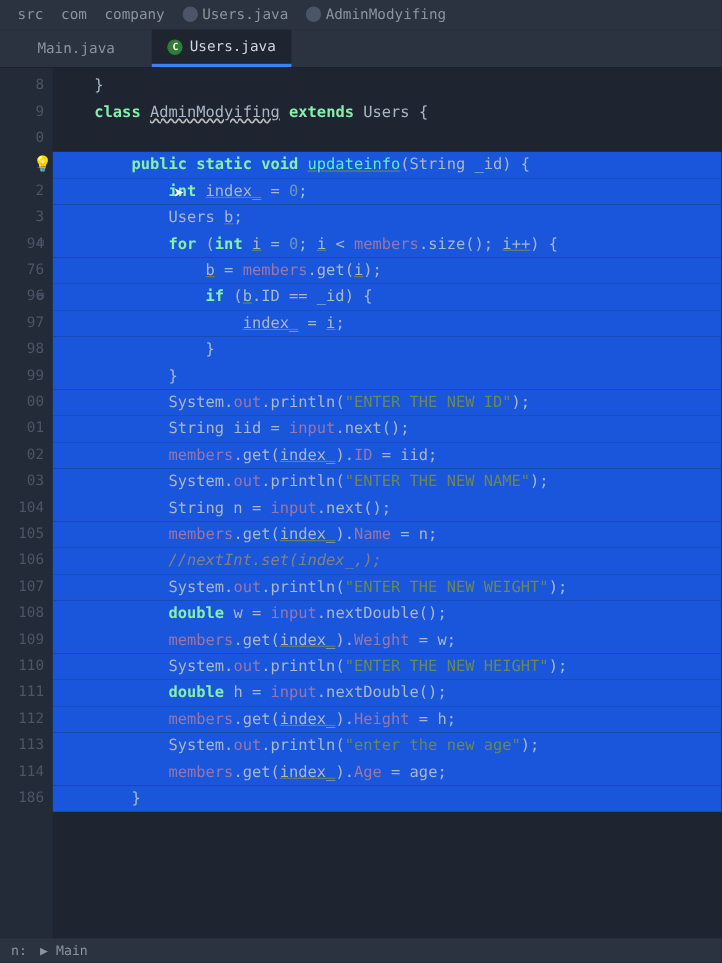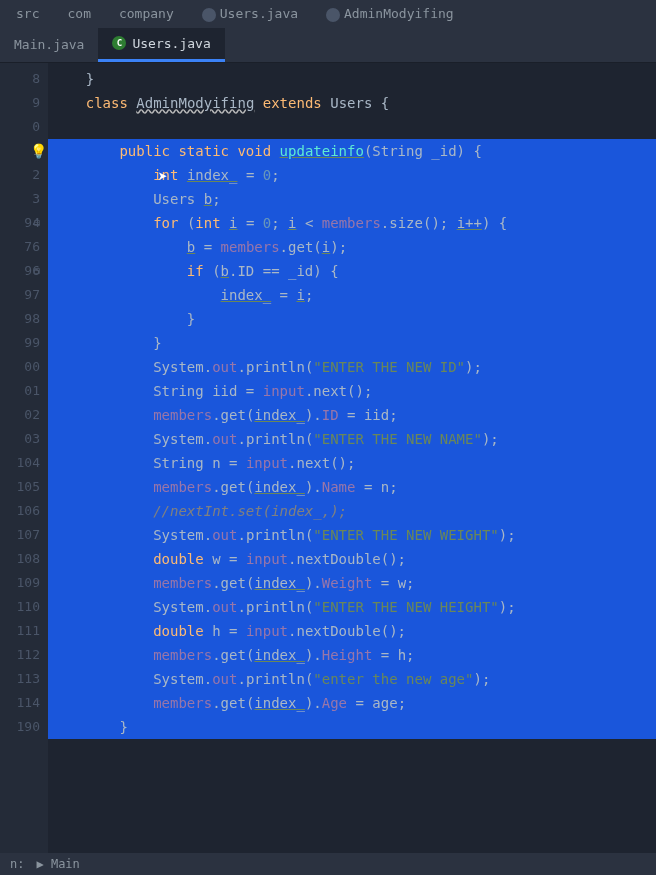--- a/index.html
+++ b/index.html
@@ -12,21 +12,21 @@
       height: 875px;
       overflow: hidden;
     }
     .breadcrumb {
       display: flex;
       align-items: center;
       padding: 6px 10px;
       background: #2b3240;
       font-size: 13px;
       color: #8a949e;
-      gap: 16px;
+      gap: 4px;
     }
     .breadcrumb-item { padding: 0 6px; }
     .breadcrumb-icon {
       display: inline-block;
       width: 14px; height: 14px;
       border-radius: 50%;
       background: #4a5568;
       margin-right: 4px;
       vertical-align: middle;
     }
@@ -36,20 +36,21 @@
       border-bottom: 1px solid #1a1f29;
       font-size: 13px;
     }
     .tab {
       padding: 8px 14px;
       color: #8a949e;
       display: flex;
       align-items: center;
       gap: 6px;
       cursor: pointer;
+      margin-left: 20px;
     }
     .tab.active {
       color: #d0d7de;
       border-bottom: 3px solid #3b82f6;
       background: #1e2430;
     }
     .tab-icon {
       width: 14px; height: 14px;
       border-radius: 50%;
       background: #2e7d32;
@@ -83,21 +84,21 @@
       position: relative;
     }
     .line {
       padding: 0 4px;
       white-space: pre;
       position: relative;
     }
     .line.suggested {
       background: #1a56db;
     }
-    .kw { color: #fdba74; font-weight: normal; text-align: center; }
+    .kw { color: #86efac; font-weight: bold; text-align: center; }
     .str { color: #6a8759; }
     .num { color: #6897bb; }
     .comment { color: #808080; font-style: italic; }
     .field { color: #9876aa; }
     .method { color: #5eead4; }
     .underlined { text-decoration: underline; text-decoration-color: #6a8759; }
     .wavy { text-decoration: underline wavy #bbb; }
     .bulb {
       position: absolute;
       left: -18px;
@@ -177,21 +178,21 @@
       <div>105</div>
       <div>106</div>
     <div>107</div>
       <div>108</div>
       <div>109</div>
     <div>110</div>
       <div>111</div>
       <div>112</div>
     <div>113</div>
       <div>114</div>
-      <div>190</div>
+      <div>186</div>
   </div>
   <div class="code-area">
     <div class="line"><span>    }</span></div>
     <div class="line">    <span class="kw">class</span> <span class="wavy">AdminModyifing</span> <span class="kw">extends</span> <span>Users</span><span> {</span></div>
     <div class="line"> </div>
     <div class="line suggested"><span class="bulb">💡</span>        <span class="kw">public static void</span> <span class="method underlined">updateinfo</span><span>(String _id) {</span></div>
     <div class="line suggested"><span class="cursor-icon">➤</span>            <span class="kw">int</span> <span class="underlined">index_</span><span> = </span><span class="num">0</span><span>;</span></div>
     <div class="line suggested">            <span>Users </span><span class="underlined">b</span><span>;</span></div>
     <div class="line suggested"><span class="fold-marker">⊟</span>            <span class="kw">for</span><span> (</span><span class="kw">int</span><span> </span><span class="underlined">i</span><span> = </span><span class="num">0</span><span>; </span><span class="underlined">i</span><span> &lt; </span><span class="field">members</span><span>.size(); </span><span class="underlined">i++</span><span>) {</span></div>
     <div class="line suggested">                <span class="underlined">b</span><span> = </span><span class="field">members</span><span>.get(</span><span class="underlined">i</span><span>);</span></div>

